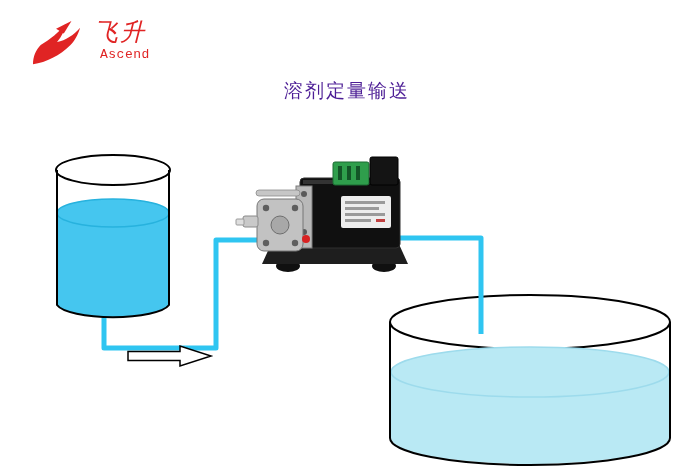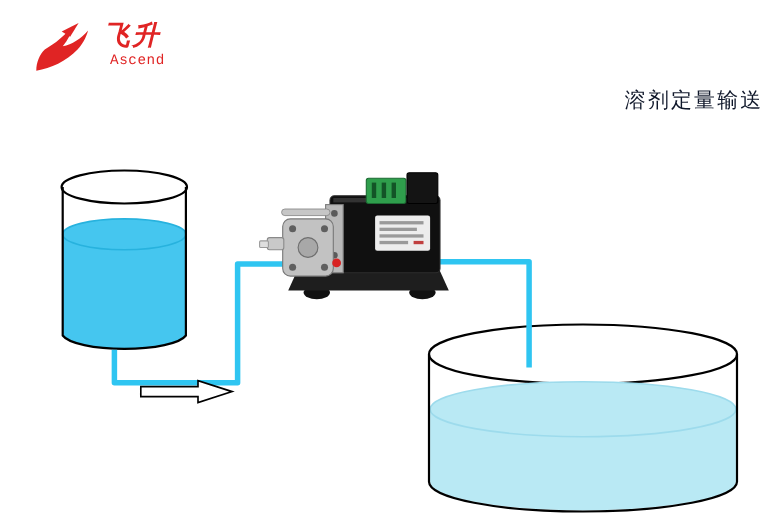--- a/index.html
+++ b/index.html
@@ -5,30 +5,30 @@
   html,body{margin:0;padding:0;}
   body{
     width:694px;height:473px;position:relative;overflow:hidden;
     background:#ffffff;
     font-family:"Liberation Sans", sans-serif;
   }
   .logo{position:absolute;left:26px;top:20px;display:flex;align-items:flex-start;}
   .logo-icon{width:64px;height:50px;}
   .logo-text{margin-left:4px;color:#e02424;}
   .brand-cn{
-    font-size:24px;font-weight:bold;font-style:italic;line-height:1;
+    font-size:24px;font-weight:normal;font-style:italic;line-height:1;
     font-family:"DejaVu Sans", sans-serif;letter-spacing:2px;
   }
   .brand-en{
     font-size:13px;font-family:Liberation Mono, monospace;
     margin-top:3px;margin-left:6px;letter-spacing:0.5px;
   }
   .page-title{
-    position:absolute;top:78px;left:0;width:100%;text-align:right;
-    font-size:19px;color:#0f172a;letter-spacing:2px;
+    position:absolute;top:78px;left:0;width:100%;text-align:center;
+    font-size:19px;color:#4c1d95;letter-spacing:2px;
   }
   svg.diagram{position:absolute;left:0;top:0;}
 </style>
 </head>
 <body>
 
 <div class="logo">
   <svg class="logo-icon" viewBox="0 0 64 52">
     <path d="M6,46 C20,44 34,37 45,26 C49,22 53,15 55,8 C48,16 40,21 31,23 C36,17 39,11 40,4 C33,13 24,20 14,26 C9,31 6,38 6,46 Z" fill="#e02424"></path>
     <path d="M30,9 L46,1 L38,14 Z" fill="#e02424"></path>

